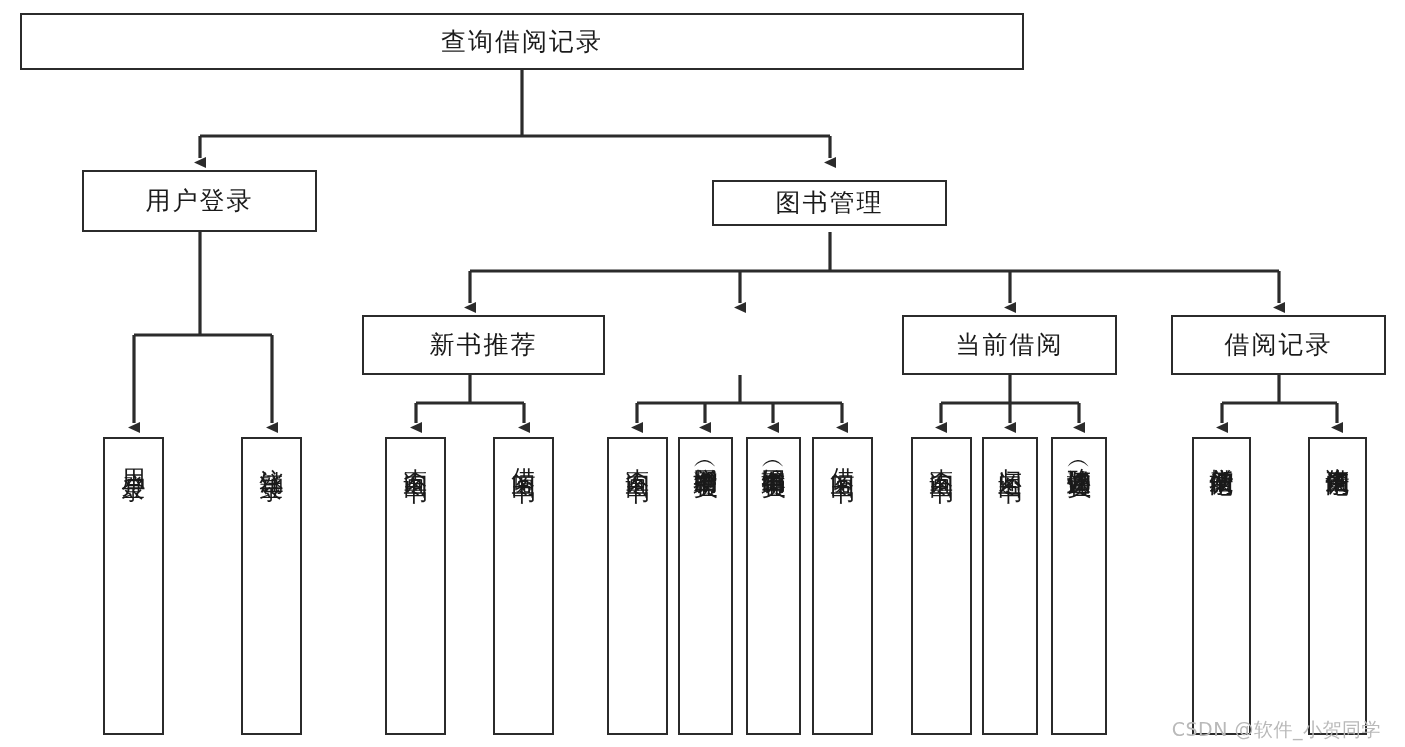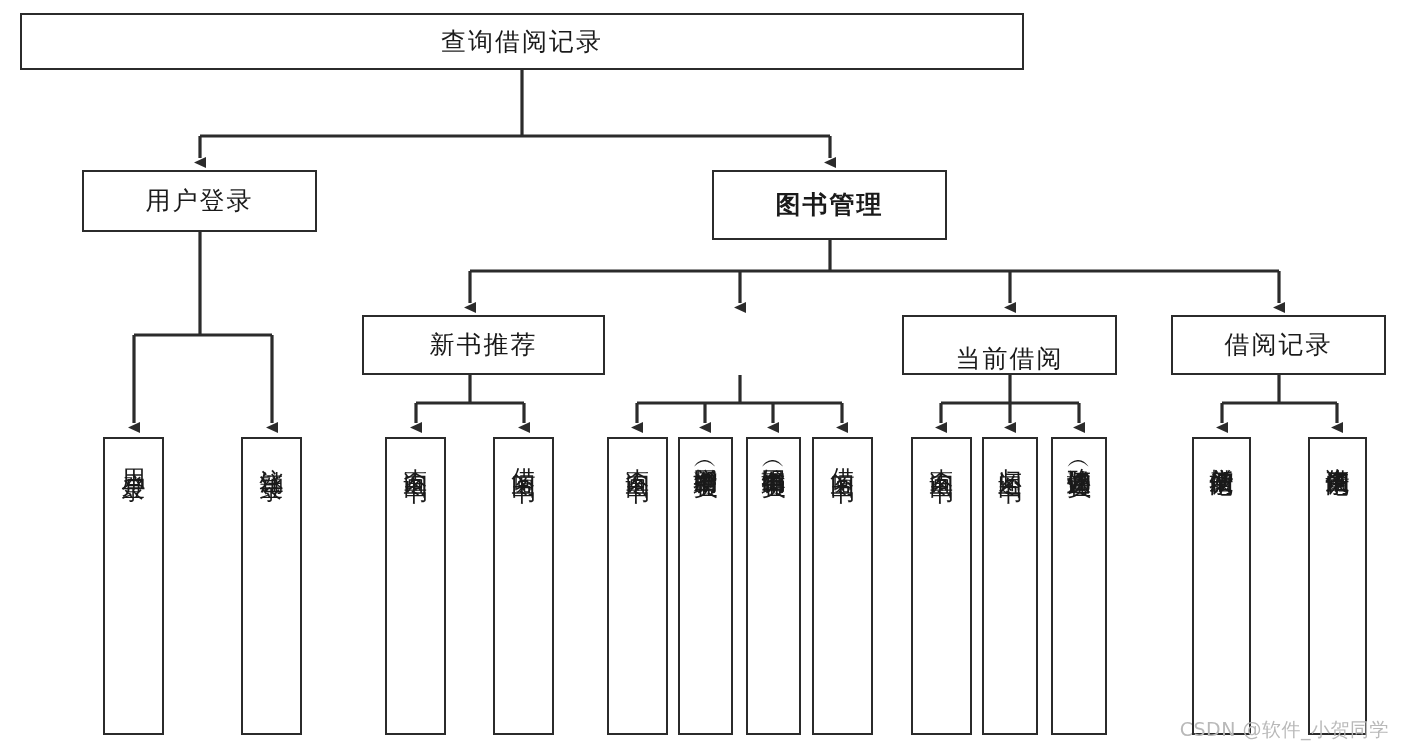--- a/index.html
+++ b/index.html
@@ -57,21 +57,21 @@
     font-size: 24px;
     line-height: 1.0;
     letter-spacing: 4px;
     white-space: nowrap;
   }
   .node.vert.tight .lbl {
     letter-spacing: 1px;
   }
   .watermark {
     position: absolute;
-    right: 16px;
+    right: 24px;
     bottom: 4px;
     font-size: 19px;
     color: #b9b9b9;
     letter-spacing: 0.5px;
     white-space: nowrap;
     font-family: "DejaVu Sans", "Liberation Sans", sans-serif;
   }
 </style>
 </head>
 <body>
@@ -128,28 +128,28 @@
     </g>
   </svg>
 
   <div class="node horiz" style="left:20px; top:13px; width:1004px; height:57px;">
     <span class="lbl">查询借阅记录</span>
   </div>
 
   <div class="node horiz" style="left:82px; top:170px; width:235px; height:62px;">
     <span class="lbl">用户登录</span>
   </div>
-  <div class="node horiz" style="left:712px; top:170px; width:235px; height:70px;font-weight:bold;">
+  <div class="node horiz" style="left:712px; top:180px; width:235px; height:46px;">
     <span class="lbl">图书管理</span>
   </div>
 
   <div class="node horiz" style="left:362px; top:315px; width:243px; height:60px;">
     <span class="lbl">新书推荐</span>
   </div>
-  <div class="node horiz" style="left:902px; top:315px; width:215px; height:60px;align-items:flex-end;">
+  <div class="node horiz" style="left:902px; top:315px; width:215px; height:60px;">
     <span class="lbl">当前借阅</span>
   </div>
   <div class="node horiz" style="left:1171px; top:315px; width:215px; height:60px;">
     <span class="lbl">借阅记录</span>
   </div>
 
   <div class="node vert" style="left:103px; top:437px; width:61px; height:298px;">
     <span class="lbl">用户登录</span>
   </div>
   <div class="node vert" style="left:241px; top:437px; width:61px; height:298px;">

